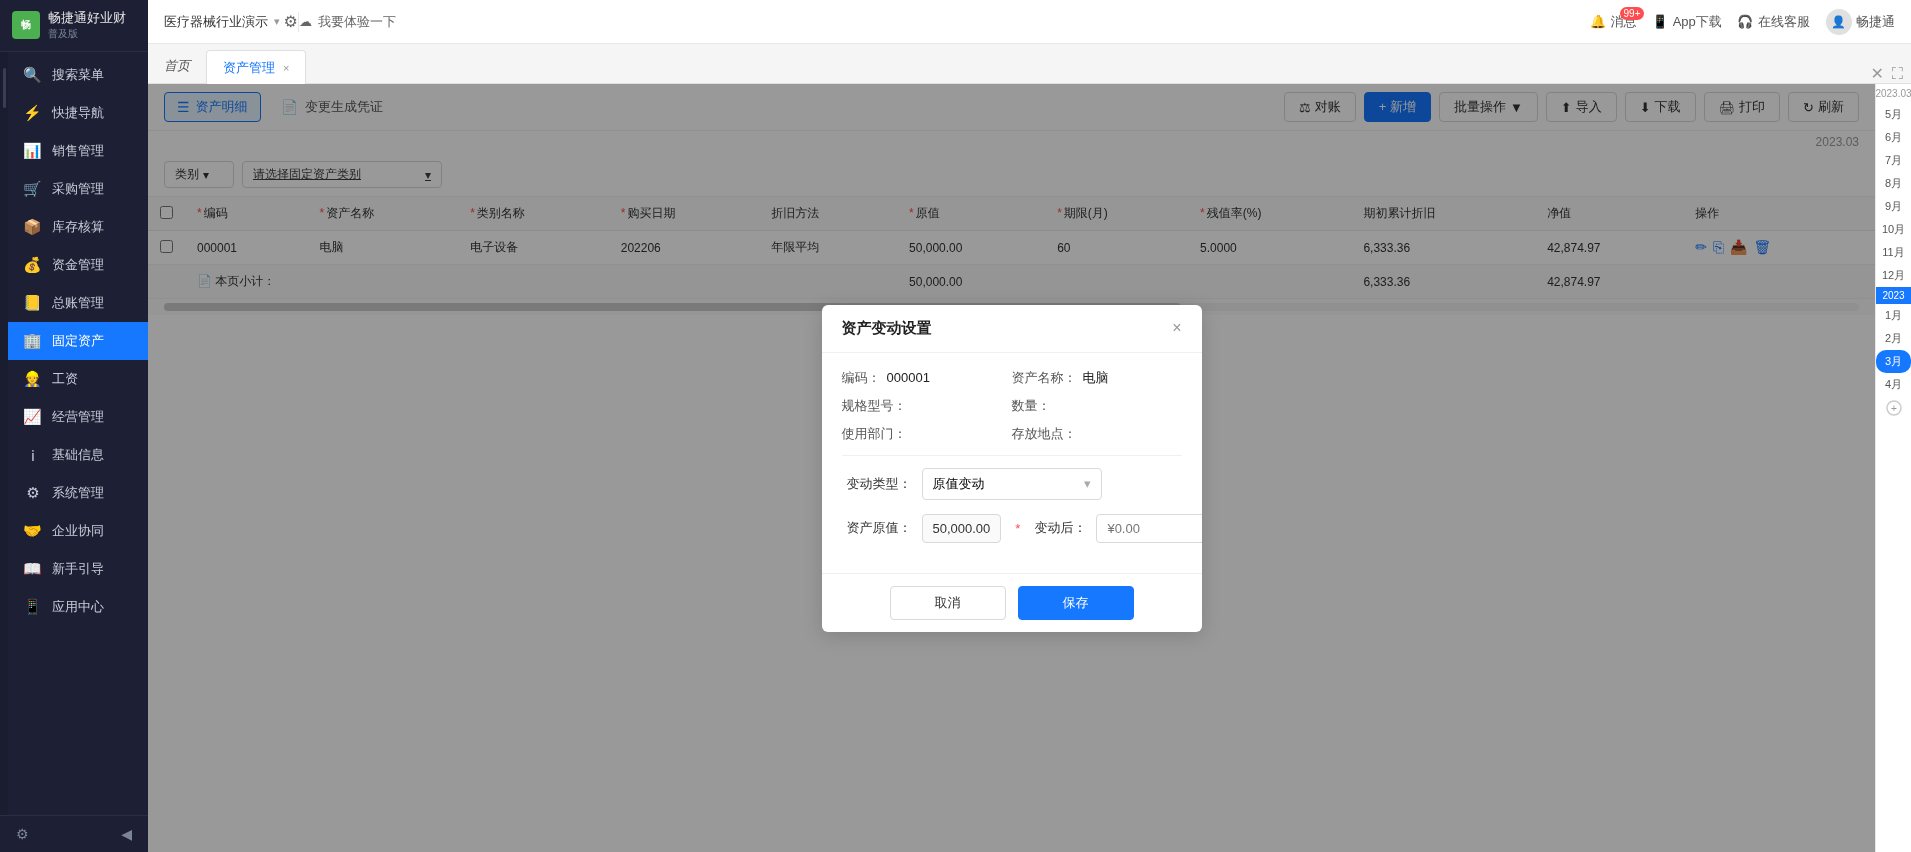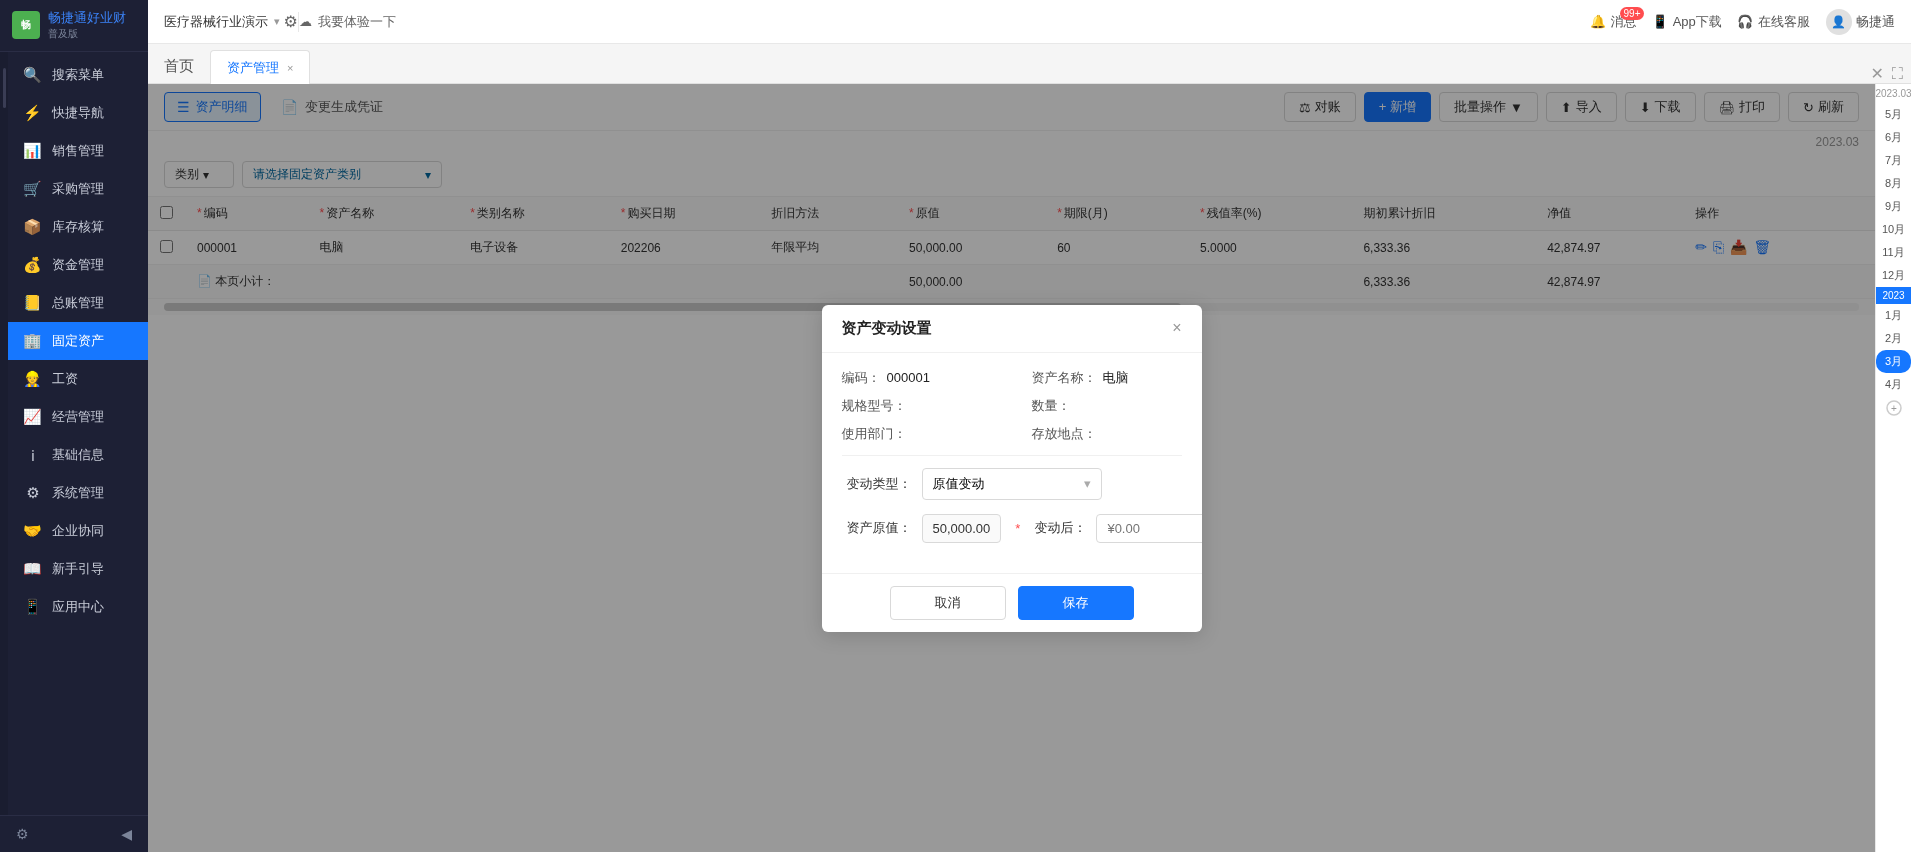--- a/index.html
+++ b/index.html
@@ -2,21 +2,21 @@
 <html><head>
   <meta charset="utf-8">
   <style>
     * { box-sizing: border-box; margin: 0; padding: 0; }
     body { font-family: 'Microsoft YaHei', '微软雅黑', sans-serif; font-size: 13px; background: #f0f2f5; display: flex; height: 852px; overflow: hidden; }
 
     
     .sidebar { width: 148px; background: #1d2035; color: #c8ccd8; display: flex; flex-direction: column; height: 100%; flex-shrink: 0; }
     .sidebar-header { background: #1d2035; padding: 10px 12px; display: flex; align-items: center; gap: 8px; border-bottom: 1px solid #2a2d45; }
     .sidebar-logo { width: 28px; height: 28px; background: #4caf50; border-radius: 4px; display: flex; align-items: center; justify-content: center; color: white; font-size: 10px; font-weight: bold; flex-shrink: 0; }
-    .sidebar-title { font-size: 13px; color: #3b82f6; line-height: 1.3; }
+    .sidebar-title { font-size: 13px; color: #e5e5e5; line-height: 1.3; }
     .sidebar-subtitle { font-size: 10px; color: #7b8499; }
     .sidebar-nav { flex: 1; overflow-y: auto; padding: 4px 0; }
     .sidebar-item { display: flex; align-items: center; gap: 10px; padding: 10px 16px; cursor: pointer; color: #c8ccd8; transition: background 0.2s; }
     .sidebar-item.active { background: #1677ff; color: white; }
     .sidebar-item .icon { width: 18px; height: 18px; display: flex; align-items: center; justify-content: center; font-size: 15px; flex-shrink: 0; }
     .sidebar-item .label { font-size: 13px; }
     .sidebar-footer { padding: 10px 16px; display: flex; align-items: center; gap: 12px; border-top: 1px solid #2a2d45; }
     .sidebar-footer-icon { color: #7b8499; cursor: pointer; font-size: 14px; }
 
     
@@ -32,21 +32,21 @@
     .topbar-right { margin-left: auto; display: flex; align-items: center; gap: 16px; }
     .topbar-right-item { display: flex; align-items: center; gap: 4px; color: #555; font-size: 13px; cursor: pointer; position: relative; }
     .badge { background: #ff4d4f; color: white; font-size: 10px; border-radius: 8px; padding: 1px 4px; position: absolute; top: -6px; right: -8px; }
     .topbar-avatar { width: 26px; height: 26px; border-radius: 50%; background: #e0e0e0; display: flex; align-items: center; justify-content: center; color: #999; }
 
     
     .tabs-bar { height: 40px; background: #f5f5f5; display: flex; align-items: flex-end; padding: 0 0 0 0; border-bottom: 1px solid #e0e0e0; flex-shrink: 0; }
     .tab { height: 34px; padding: 0 16px; display: flex; align-items: center; gap: 8px; cursor: pointer; font-size: 13px; color: #555; border: 1px solid transparent; border-bottom: none; background: transparent; }
     .tab.active { background: white; color: #1677ff; border-color: #e0e0e0; border-radius: 4px 4px 0 0; margin-bottom: -1px; }
     .tab-close { color: #999; font-size: 11px; }
-    .tab-home { height: 34px; padding: 0 16px; display: flex; align-items: center; color: #555; font-size: 15px; cursor: pointer; }
+    .tab-home { height: 34px; padding: 0 16px; display: flex; align-items: center; color: #555; font-size: 13px; cursor: pointer; font-style: italic; }
 
     
     .content { flex: 1; display: flex; overflow: hidden; position: relative; }
     .page { flex: 1; background: white; overflow: auto; position: relative; }
 
     
     .right-panel { width: 36px; background: white; border-left: 1px solid #e8e8e8; display: flex; flex-direction: column; align-items: center; padding: 4px 0; font-size: 11px; color: #333; }
     .cal-month { padding: 4px 0; cursor: pointer; color: #555; font-size: 11px; text-align: center; width: 100%; }
     .cal-month.active { background: #1677ff; color: white; border-radius: 10px; }
     .cal-month.highlight { background: #e6f4ff; color: #1677ff; }
@@ -57,21 +57,21 @@
     .toolbar-tab.active { background: #e6f4ff; color: #1677ff; border-color: #1677ff; }
     .toolbar-tab .icon { font-size: 14px; }
     .toolbar-spacer { flex: 1; }
     .btn { padding: 5px 14px; border-radius: 4px; border: 1px solid #d9d9d9; background: white; cursor: pointer; font-size: 13px; color: #333; display: flex; align-items: center; gap: 4px; }
     .btn-primary { background: #1677ff; color: white; border-color: #1677ff; }
     .btn-default { background: white; color: #333; }
 
     
     .filter-row { padding: 8px 16px; display: flex; align-items: center; gap: 8px; border-bottom: 1px solid #f0f0f0; }
     .filter-select { display: flex; align-items: center; gap: 4px; padding: 4px 10px; border: 1px solid #d9d9d9; border-radius: 4px; font-size: 12px; color: #333; background: white; cursor: pointer; min-width: 70px; }
-    .filter-select-wide { min-width: 200px; color: #0369a1; }
+    .filter-select-wide { min-width: 200px; color: #404040; text-decoration: underline; }
 
     
     .data-table { width: 100%; border-collapse: collapse; }
     .data-table th { background: #fafafa; padding: 8px 12px; text-align: left; font-size: 12px; color: #333; font-weight: normal; border-bottom: 1px solid #e8e8e8; white-space: nowrap; }
     .data-table td { padding: 8px 12px; font-size: 12px; color: #333; border-bottom: 1px solid #f0f0f0; white-space: nowrap; }
     .data-table .required { color: #ff4d4f; margin-right: 2px; }
     .subtotal td { background: #f9f9f9; font-weight: 500; }
     .action-icons { display: flex; gap: 6px; color: #1677ff; }
     .action-icons span { cursor: pointer; font-size: 14px; }
 
@@ -79,21 +79,21 @@
     .pagination { padding: 8px 16px; display: flex; align-items: center; gap: 8px; font-size: 12px; color: #555; border-top: 1px solid #f0f0f0; }
     .page-select { border: 1px solid #d9d9d9; border-radius: 4px; padding: 2px 6px; font-size: 12px; }
 
     
     .modal-overlay { position: absolute; top: 0; left: 0; right: 0; bottom: 0; background: rgba(0,0,0,0.4); display: flex; align-items: center; justify-content: center; z-index: 100; }
     .modal { background: white; border-radius: 6px; width: 380px; box-shadow: 0 4px 20px rgba(0,0,0,0.15); overflow: hidden; }
     .modal-header { padding: 14px 20px; display: flex; align-items: center; justify-content: space-between; border-bottom: 1px solid #f0f0f0; }
     .modal-title { font-size: 15px; font-weight: 700; color: #222; }
     .modal-close { color: #999; cursor: pointer; font-size: 16px; }
     .modal-body { padding: 16px 20px; }
-    .modal-info-row { display: flex; gap: 20px; margin-bottom: 10px; justify-content: space-between; }
+    .modal-info-row { display: flex; gap: 20px; margin-bottom: 10px; }
     .modal-info-item { display: flex; align-items: center; gap: 6px; font-size: 13px; color: #333; min-width: 150px; }
     .modal-info-label { color: #555; white-space: nowrap; }
     .modal-info-value { color: #222; }
     .modal-divider { height: 1px; background: #f0f0f0; margin: 12px 0; }
     .modal-field-row { display: flex; align-items: center; gap: 10px; margin-bottom: 14px; }
     .modal-field-label { font-size: 13px; color: #333; white-space: nowrap; min-width: 70px; text-align: right; }
     .modal-field-select { flex: 1; display: flex; align-items: center; gap: 6px; padding: 6px 10px; border: 1px solid #d9d9d9; border-radius: 4px; font-size: 13px; cursor: pointer; background: white; }
     .modal-field-select .arrow { margin-left: auto; color: #aaa; }
     .modal-field-input { flex: 1; padding: 6px 10px; border: 1px solid #d9d9d9; border-radius: 4px; font-size: 13px; color: #333; }
     .modal-field-value { flex: 1; font-size: 13px; color: #333; padding: 6px 10px; border: 1px solid #d9d9d9; border-radius: 4px; background: #fafafa; }

